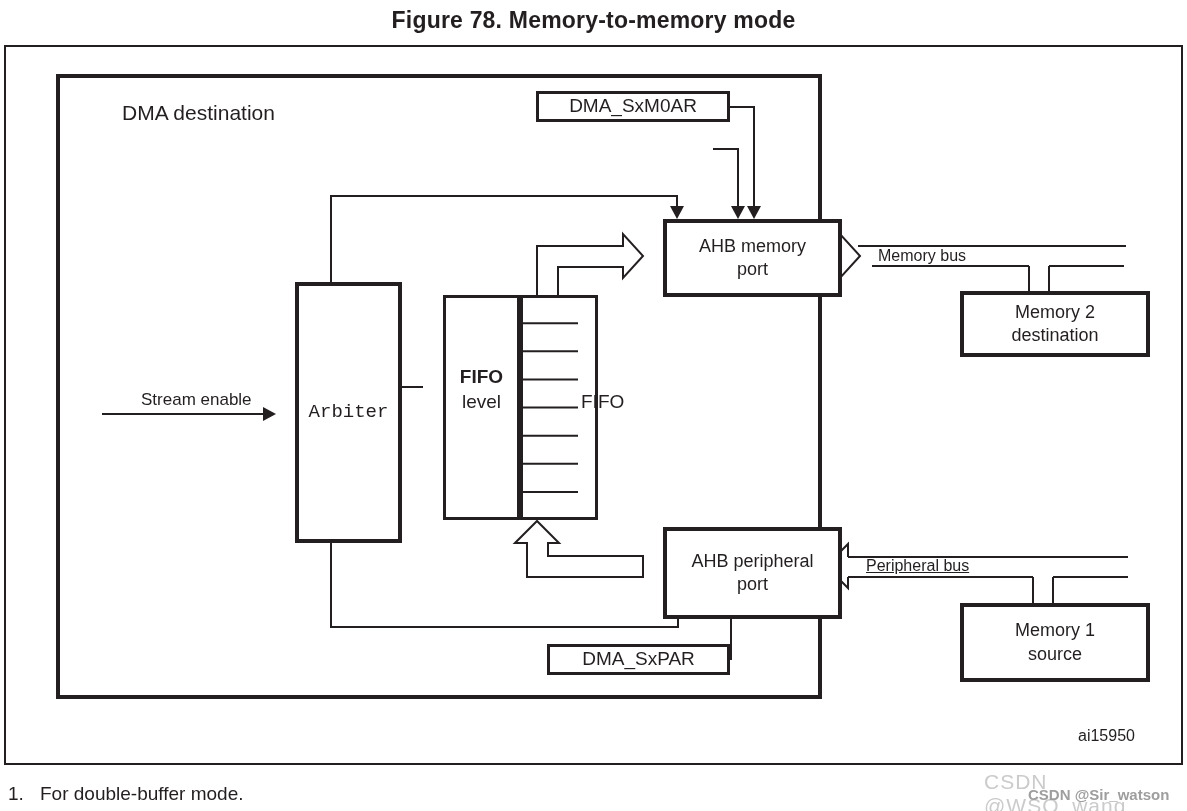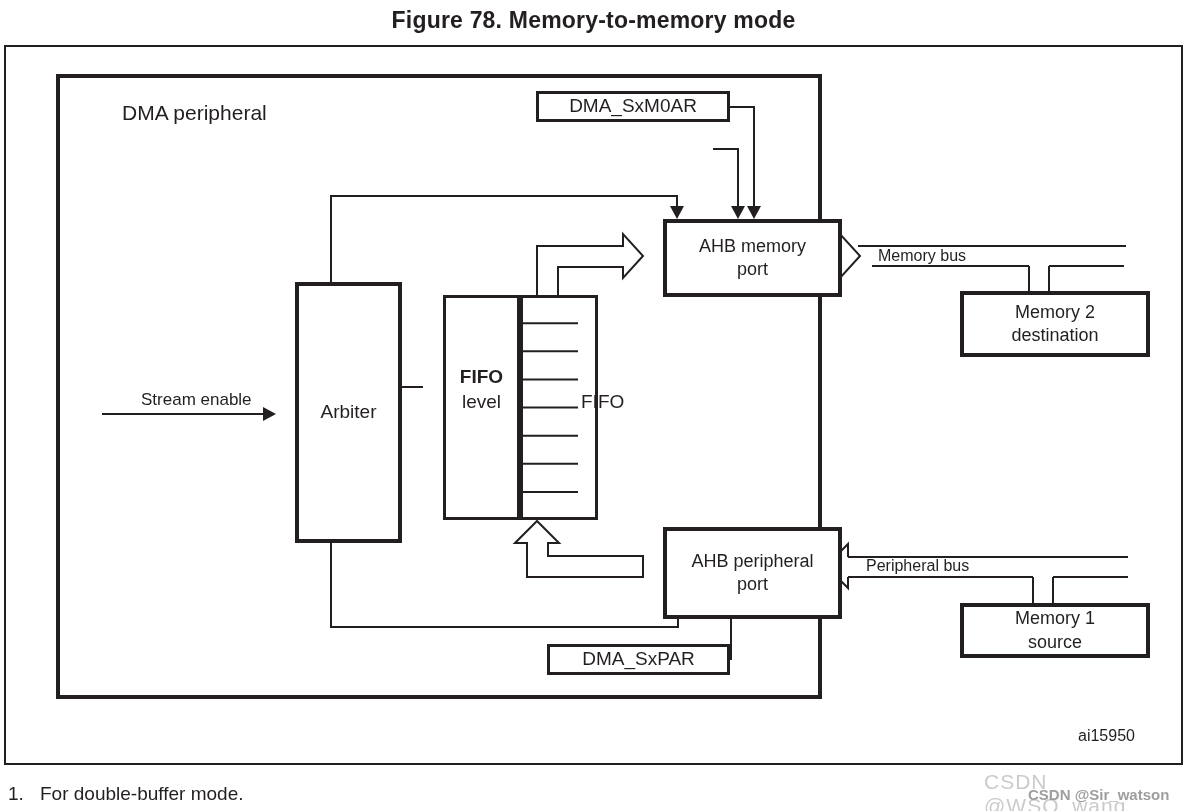--- a/index.html
+++ b/index.html
@@ -17,34 +17,34 @@
        text-align:center;line-height:1.28;margin-left:20px;}
   .box.transparent{background:transparent;}
   .frame{position:absolute;z-index:2;box-sizing:border-box;background:transparent;}
   #outer-frame{left:4px;top:45px;width:1179px;height:720px;border:2px solid #231f20;}
   #dma-box{left:56px;top:74px;width:766px;height:625px;border:4px solid #231f20;}
   #dma-label{position:absolute;left:122px;top:101px;z-index:2;font-size:21px;}
   #reg-m0ar{left:516px;top:91px;width:194px;height:31px;border:3px solid #231f20;font-size:19px;}
   #reg-m1ar{left:516px;top:132px;width:197px;height:33px;border:3px solid #231f20;font-size:19px;}
   #reg-par{left:527px;top:644px;width:183px;height:31px;border:3px solid #231f20;font-size:19px;}
   .sup{font-size:13px;vertical-align:6px;}
-  #arbiter-box{left:275px;top:282px;width:107px;height:261px;border:4px solid #231f20;font-size:19px;}
+  #arbiter-box{left:275px;top:282px;width:107px;height:261px;border:4px solid #231f20;font-size:19px;font-family:Liberation Mono, monospace;}
   #fifo-level-box{left:423px;top:295px;width:77px;height:225px;border:3px solid #231f20;
                   font-size:19px;padding-bottom:36px;}
   #fifo-level-box .b{font-weight:bold;}
   #fifo-cells-box{left:500px;top:295px;width:78px;height:225px;border:3px solid #231f20;}
   #fifo-side-label{position:absolute;left:581px;top:391px;z-index:2;font-size:19px;}
   #ahb-mem-box{left:643px;top:219px;width:179px;height:78px;border:4px solid #231f20;font-size:18px;}
   #ahb-per-box{left:643px;top:527px;width:179px;height:92px;border:4px solid #231f20;font-size:18px;}
   #mem2-box{left:940px;top:291px;width:190px;height:66px;border:4px solid #231f20;font-size:18px;}
-  #mem1-box{left:940px;top:603px;width:190px;height:55px;border:4px solid #231f20;font-size:18px;}
+  #mem1-box{left:940px;top:603px;width:190px;height:79px;border:4px solid #231f20;font-size:18px;}
   .float-label{position:absolute;z-index:2;white-space:nowrap;}
   #stream-enable-label{left:141px;top:390px;font-size:17px;}
   #memory-bus-label{left:878px;top:247px;font-size:16px;}
-  #peripheral-bus-label{left:866px;top:557px;font-size:16px;}
+  #peripheral-bus-label{left:866px;top:557px;font-size:16px;text-decoration:underline;}
   #figure-code{left:1078px;top:727px;font-size:16px;}
   #footnote{position:absolute;top:783px;left:0;width:100%;z-index:2;font-size:19px;}
   #footnote .num{position:absolute;left:8px;top:0;}
   #footnote .txt{position:absolute;left:40px;top:0;}
   #watermark-large{position:absolute;left:984px;top:770px;z-index:3;font-size:21px;
                    color:#cbcbcb;letter-spacing:1px;}
   #watermark-small{position:absolute;left:1028px;top:786px;z-index:3;font-size:15px;
                    color:#9e9e9e;font-weight:bold;}
 </style>
 </head>
@@ -98,21 +98,21 @@
         <line x1="500" x2="578" y1="379.375" y2="379.375"></line>
         <line x1="500" x2="578" y1="407.5" y2="407.5"></line>
         <line x1="500" x2="578" y1="435.625" y2="435.625"></line>
         <line x1="500" x2="578" y1="463.75" y2="463.75"></line>
         <line x1="500" x2="578" y1="491.875" y2="491.875"></line>
       </g>
   </svg>
 
   <div id="outer-frame" class="frame"></div>
   <div id="dma-box" class="frame"></div>
-  <div id="dma-label">DMA peripheral</div>
+  <div id="dma-label">DMA destination</div>
 
   <div id="reg-m0ar" class="box">
     <span>DMA_SxM0AR</span>
   </div>
   <div id="reg-par" class="box">
     <span>DMA_SxPAR</span>
   </div>
 
   <div id="arbiter-box" class="box">
     <span>Arbiter</span>

